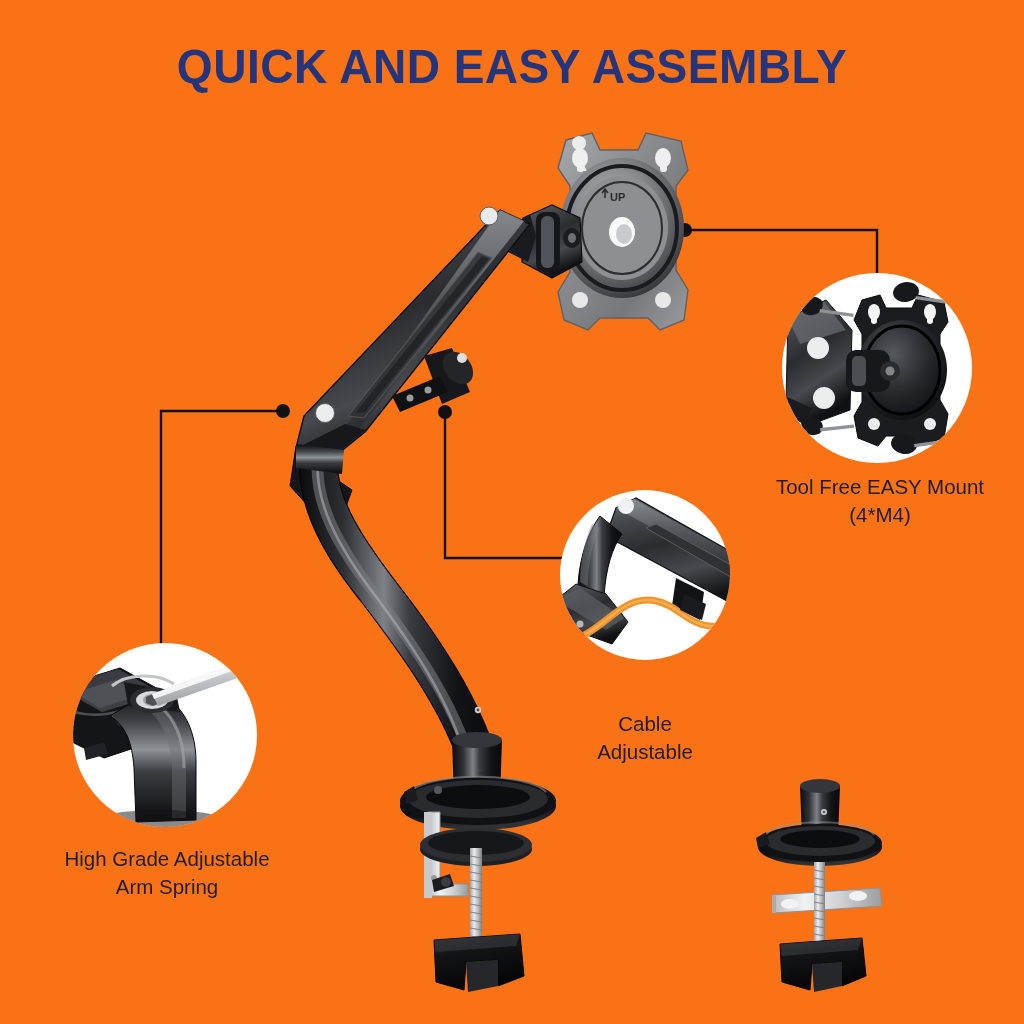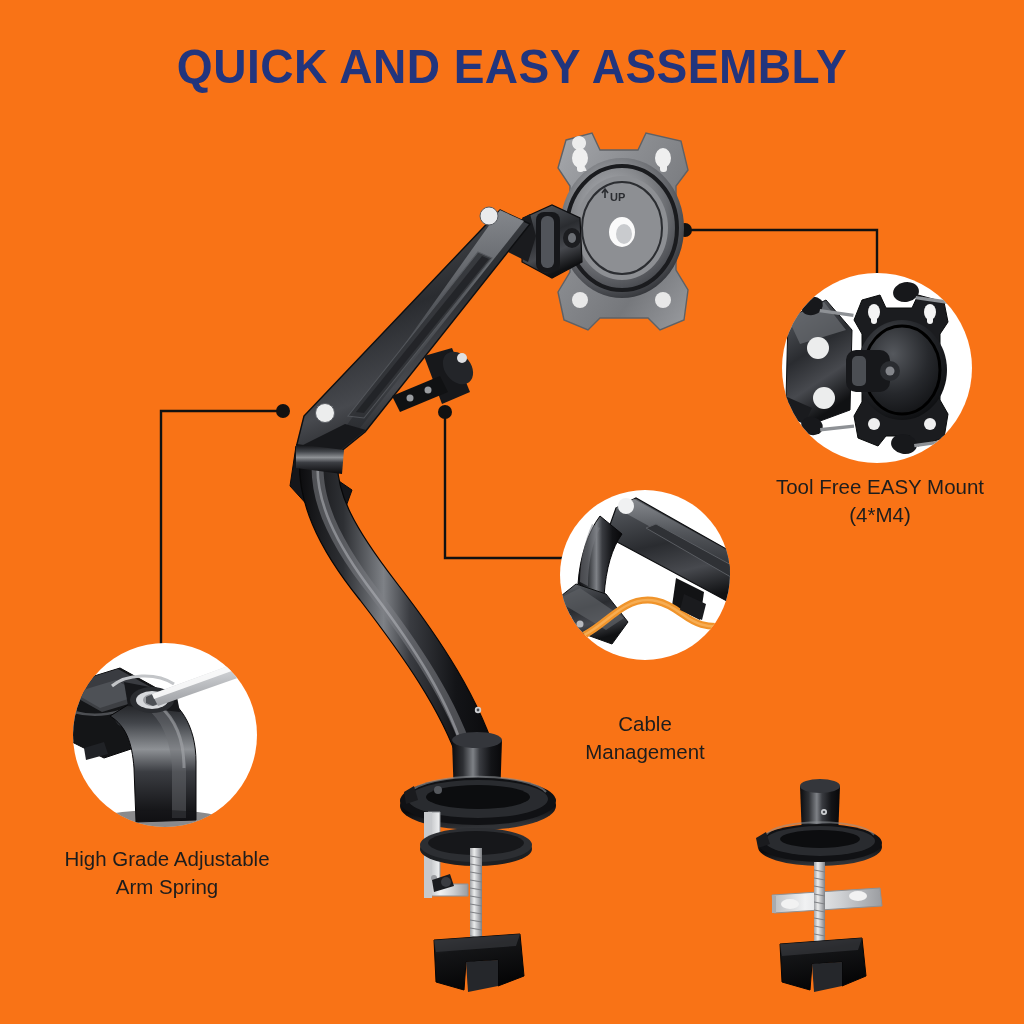--- a/index.html
+++ b/index.html
@@ -493,21 +493,21 @@
     </g>
   </svg>
 
   <div id="label-vesa" class="callout-label">
     <span>Tool Free EASY Mount</span>
     <span class="l2">(4*M4)</span>
   </div>
 
   <div id="label-cable" class="callout-label">
     <span>Cable</span>
-    <span class="l2">Management</span>
+    <span class="l2">Adjustable</span>
   </div>
 
   <div id="label-spring" class="callout-label">
     <span>High Grade Adjustable</span>
     <span class="l2">Arm Spring</span>
   </div>
 
 
 </div>
 

